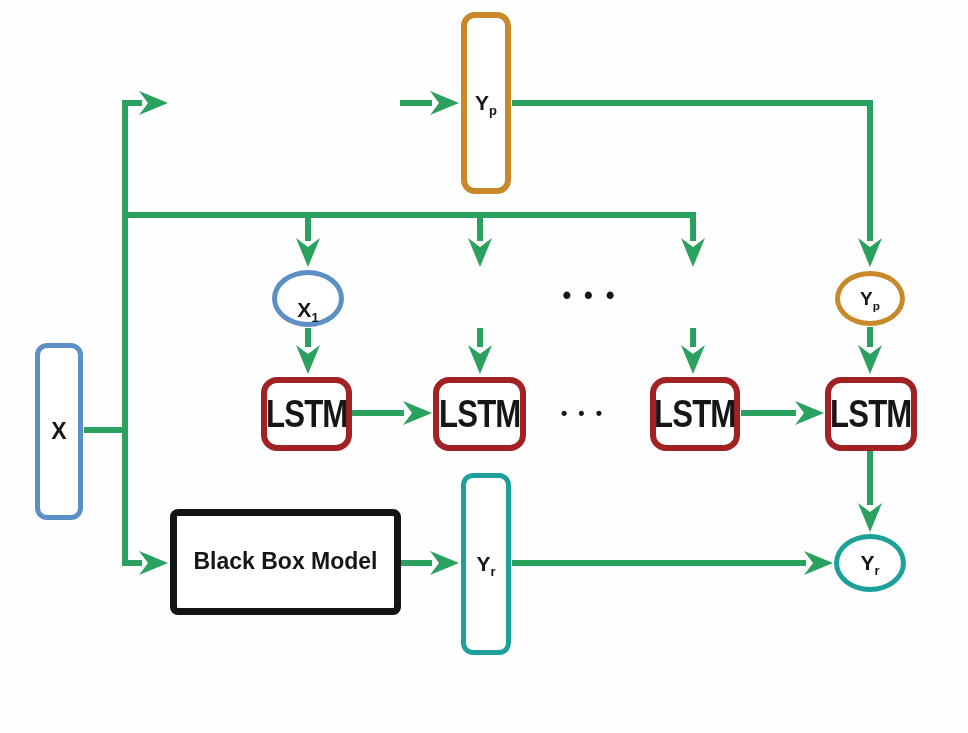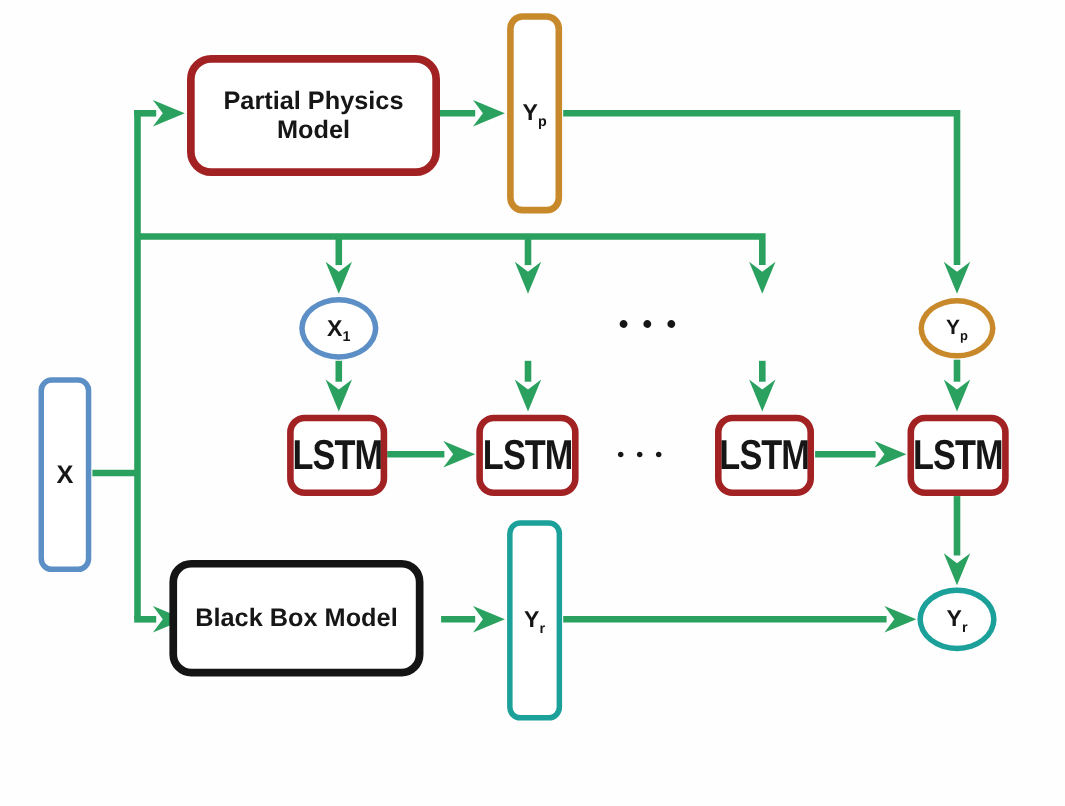--- a/index.html
+++ b/index.html
@@ -24,24 +24,24 @@
     background:#ffffff;box-sizing:border-box;font-weight:bold;text-align:center;
     line-height:1.12;
   }
   .ellipse{border-radius:50%;}
   sub{font-size:.62em;line-height:0;}
   .cond{display:inline-block;transform:scaleX(.82);white-space:nowrap;letter-spacing:-1px;}
 
   .ppm-box{left:170px;top:50px;width:230px;height:110px;border:7px solid var(--red);border-radius:22px;font-size:23px;padding:0 8px;}
   .yp-box{left:461px;top:12px;width:50px;height:182px;border:6px solid var(--orange);border-radius:14px;font-size:21px;}
   .x-box{left:35px;top:343px;width:48px;height:177px;border:5px solid var(--blue);border-radius:12px;font-size:23px;}
-  .bbm-box{left:154px;top:509px;width:231px;height:106px;border:7px solid var(--ink);border-radius:20px;font-size:23px;white-space:nowrap;}
+  .bbm-box{left:170px;top:509px;width:231px;height:106px;border:7px solid var(--ink);border-radius:8px;font-size:23px;white-space:nowrap;}
   .yr-box{left:461px;top:473px;width:50px;height:182px;border:5px solid var(--teal);border-radius:12px;font-size:21px;}
 
-  .c-x1{left:272px;top:270px;width:72px;height:57px;border:5px solid var(--blue);font-size:21px;}
+  .c-x1{left:272px;top:270px;width:72px;height:57px;border:5px solid var(--blue);font-size:21px;align-items:flex-end;}
   .c-x2{left:444px;top:270px;width:72px;height:57px;border:5px solid var(--blue);font-size:21px;}
   .c-xn{left:657px;top:270px;width:72px;height:57px;border:5px solid var(--blue);font-size:21px;}
   .c-yp{left:835px;top:271px;width:70px;height:55px;border:5px solid var(--orange);font-size:19px;}
   .c-yr{left:834px;top:534px;width:72px;height:58px;border:5px solid var(--teal);font-size:21px;}
 
   .lstm{border:6px solid var(--red);border-radius:16px;font-size:38px;}
   .l1{left:261px;top:377px;width:91px;height:74px;}
   .l2{left:433px;top:377px;width:93px;height:74px;}
   .l3{left:650px;top:377px;width:90px;height:74px;}
   .l4{left:825px;top:377px;width:92px;height:74px;}
@@ -97,23 +97,20 @@
     <path class="wire" d="M122 563 H142"></path>
     <polygon class="head" points="168,563 139,551 148,563 139,575"></polygon>
 
     <path class="wire" d="M401 563 H432"></path>
     <polygon class="head" points="459,563 430,551 439,563 430,575"></polygon>
 
     <path class="wire" d="M512 563 H806"></path>
     <polygon class="head" points="833,563 804,551 813,563 804,575"></polygon>
   </svg>
 
-  <div class="node ppm-box">
-    <span>Partial Physics Model</span>
-  </div>
 
   <div class="node yp-box">
     <span><span>Y</span><sub>p</sub></span>
   </div>
 
   <div class="node x-box">
     <span>X</span>
   </div>
 
   <div class="node bbm-box">

